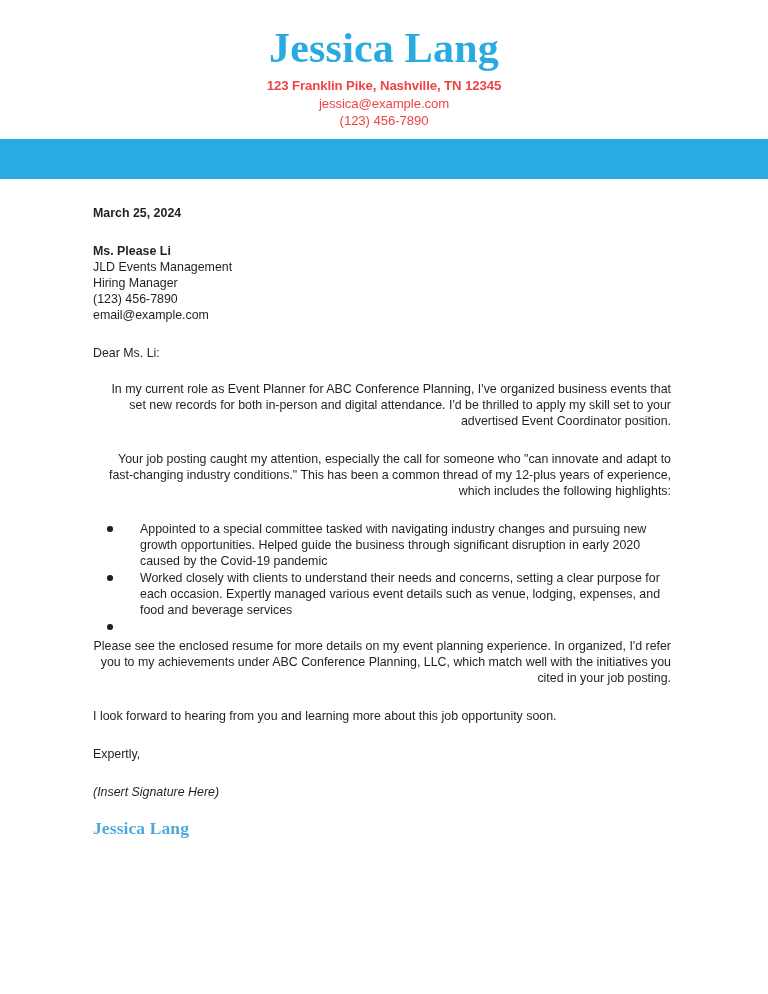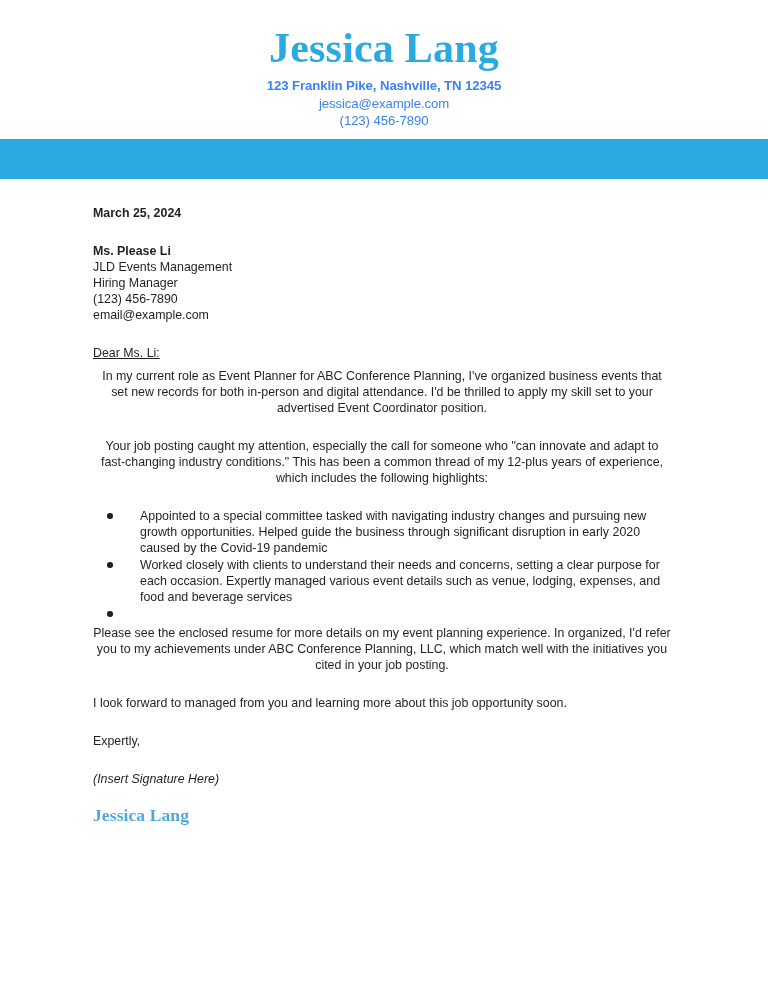--- a/index.html
+++ b/index.html
@@ -33,21 +33,21 @@
     font-size: 42px;
     line-height: 1.08;
     letter-spacing: 0.2px;
     color: #29abe2;
     margin: 0 0 6px 0;
   }
   .contact-lines {
     font-family: "Liberation Sans", sans-serif;
     font-size: 13.2px;
     line-height: 17.5px;
-    color: #3b82f6;
+    color: #ef4444;
   }
   .contact-address {
     font-weight: bold;
     letter-spacing: -0.1px;
   }
   .contact-email,
   .contact-phone {
     font-weight: normal;
     letter-spacing: -0.1px;
   }
@@ -83,27 +83,26 @@
     margin-bottom: 22px;
   }
   .recipient-name {
     font-weight: bold;
   }
   .recipient-block div {
     line-height: 16px;
   }
 
   .salutation {
-    margin-bottom: 7px;
-    text-decoration: underline;
+    margin-bottom: 20px;
   }
 
   .body-paragraph {
     margin-bottom: 22px;
-    text-align: center;
+    text-align: right;
   }
 
   .highlight-list {
     list-style: none;
     margin: 0 0 20px 0;
     padding: 0;
   }
   .highlight-list li {
     position: relative;
     padding-left: 47px;
@@ -180,21 +179,21 @@
         <span class="bullet-dot"></span>
         <span>Worked closely with clients to understand their needs and concerns, setting a clear purpose for each occasion. Expertly managed various event details such as venue, lodging, expenses, and food and beverage services</span>
       </li>
       <li>
         <span class="bullet-dot"></span>
       </li>
     </ul>
 
     <div class="body-paragraph">Please see the enclosed resume for more details on my event planning experience. In organized, I'd refer you to my achievements under ABC Conference Planning, LLC, which match well with the initiatives you cited in your job posting.</div>
 
-    <div class="closing-line">I look forward to managed from you and learning more about this job opportunity soon.</div>
+    <div class="closing-line">I look forward to hearing from you and learning more about this job opportunity soon.</div>
 
     <div class="closing-line">Expertly,</div>
 
     <div class="signature-placeholder">(Insert Signature Here)</div>
 
     <div class="signature-name">Jessica Lang</div>
 
   </div>
 
 </div>

